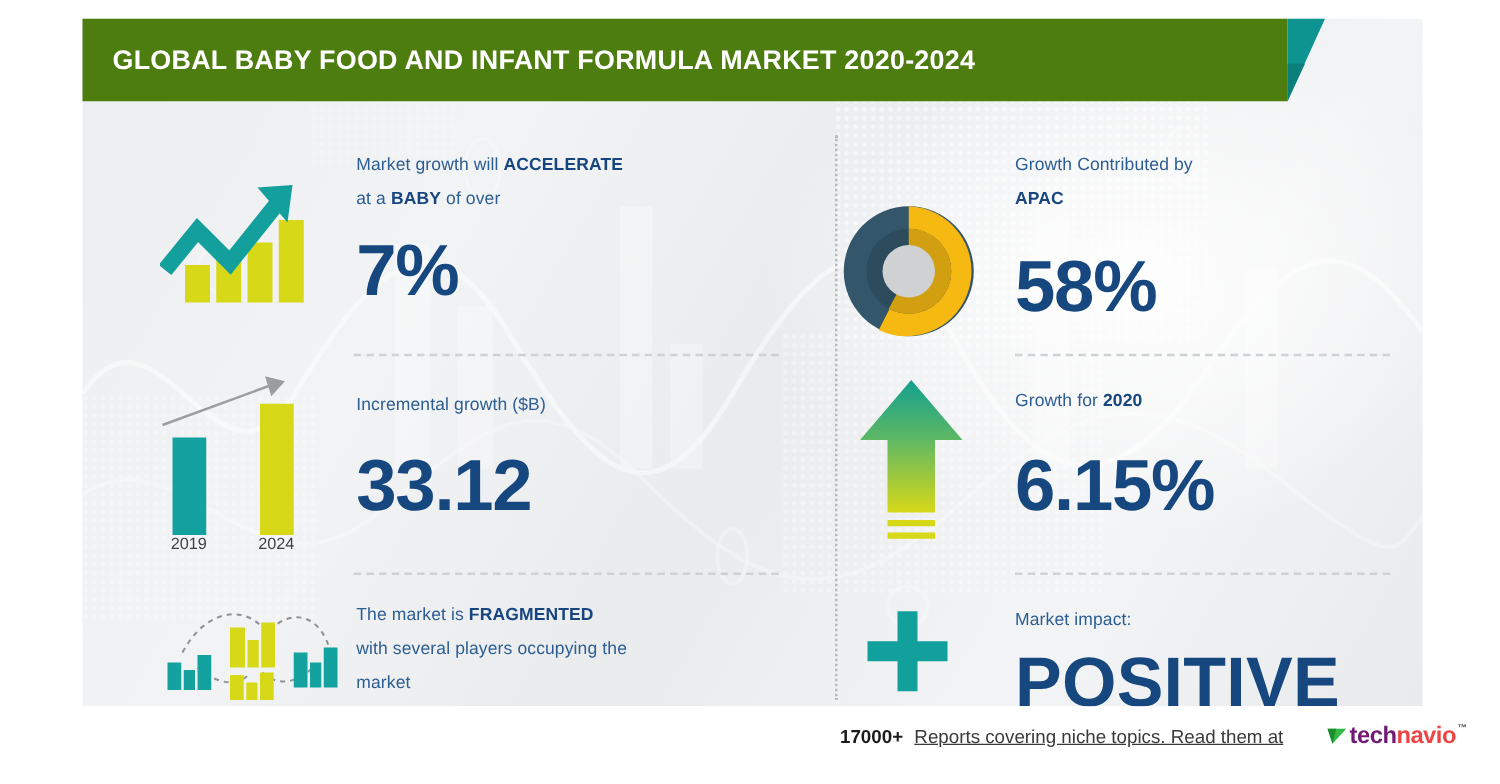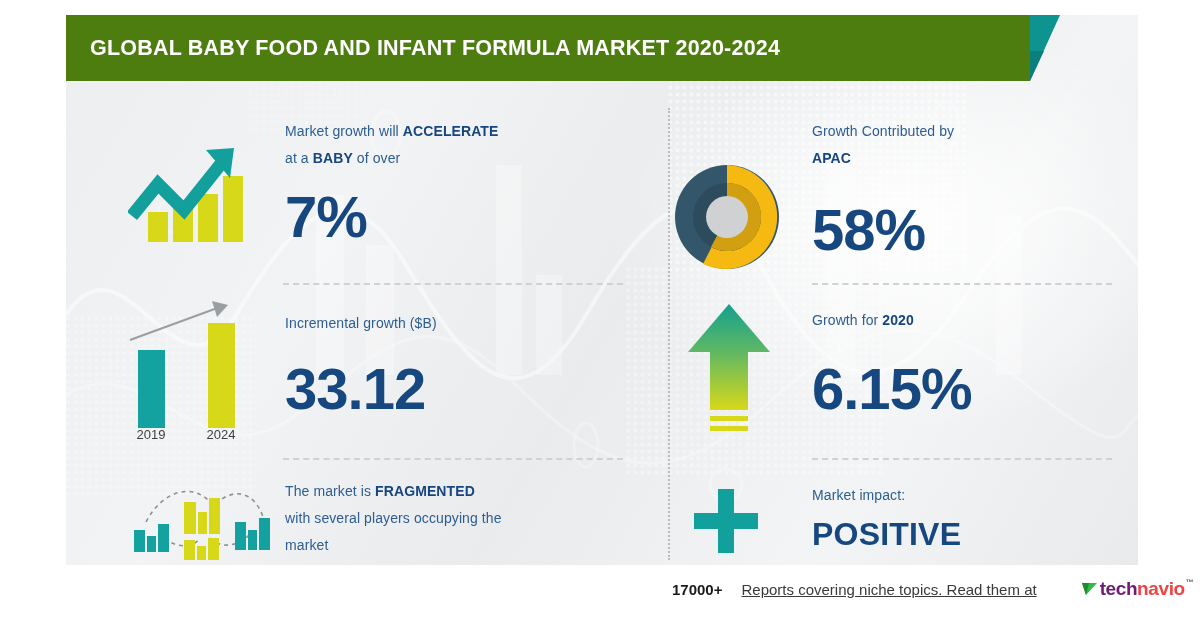--- a/index.html
+++ b/index.html
@@ -118,35 +118,35 @@
     font-weight: bold;
   }
   .bignum {
     font-size: 58px;
     font-weight: bold;
     color: #16477f;
     letter-spacing: -1px;
     line-height: 1;
   }
   .bignum-sm {
-    font-size: 32px;
+    font-size: 56px;
     font-weight: bold;
     color: #16477f;
     line-height: 1;
     letter-spacing: .2px;
   }
 
   
   .footer {
     position: absolute;
     left: 672px;
     top: 578px;
     display: flex;
     align-items: center;
-    gap: 19px;
+    gap: 9px;
     white-space: nowrap;
   }
   .footer-count {
     font-size: 15px;
     font-weight: bold;
     color: #1a1a1a;
   }
   .footer-text {
     font-size: 15px;
     color: #3a3a3a;

